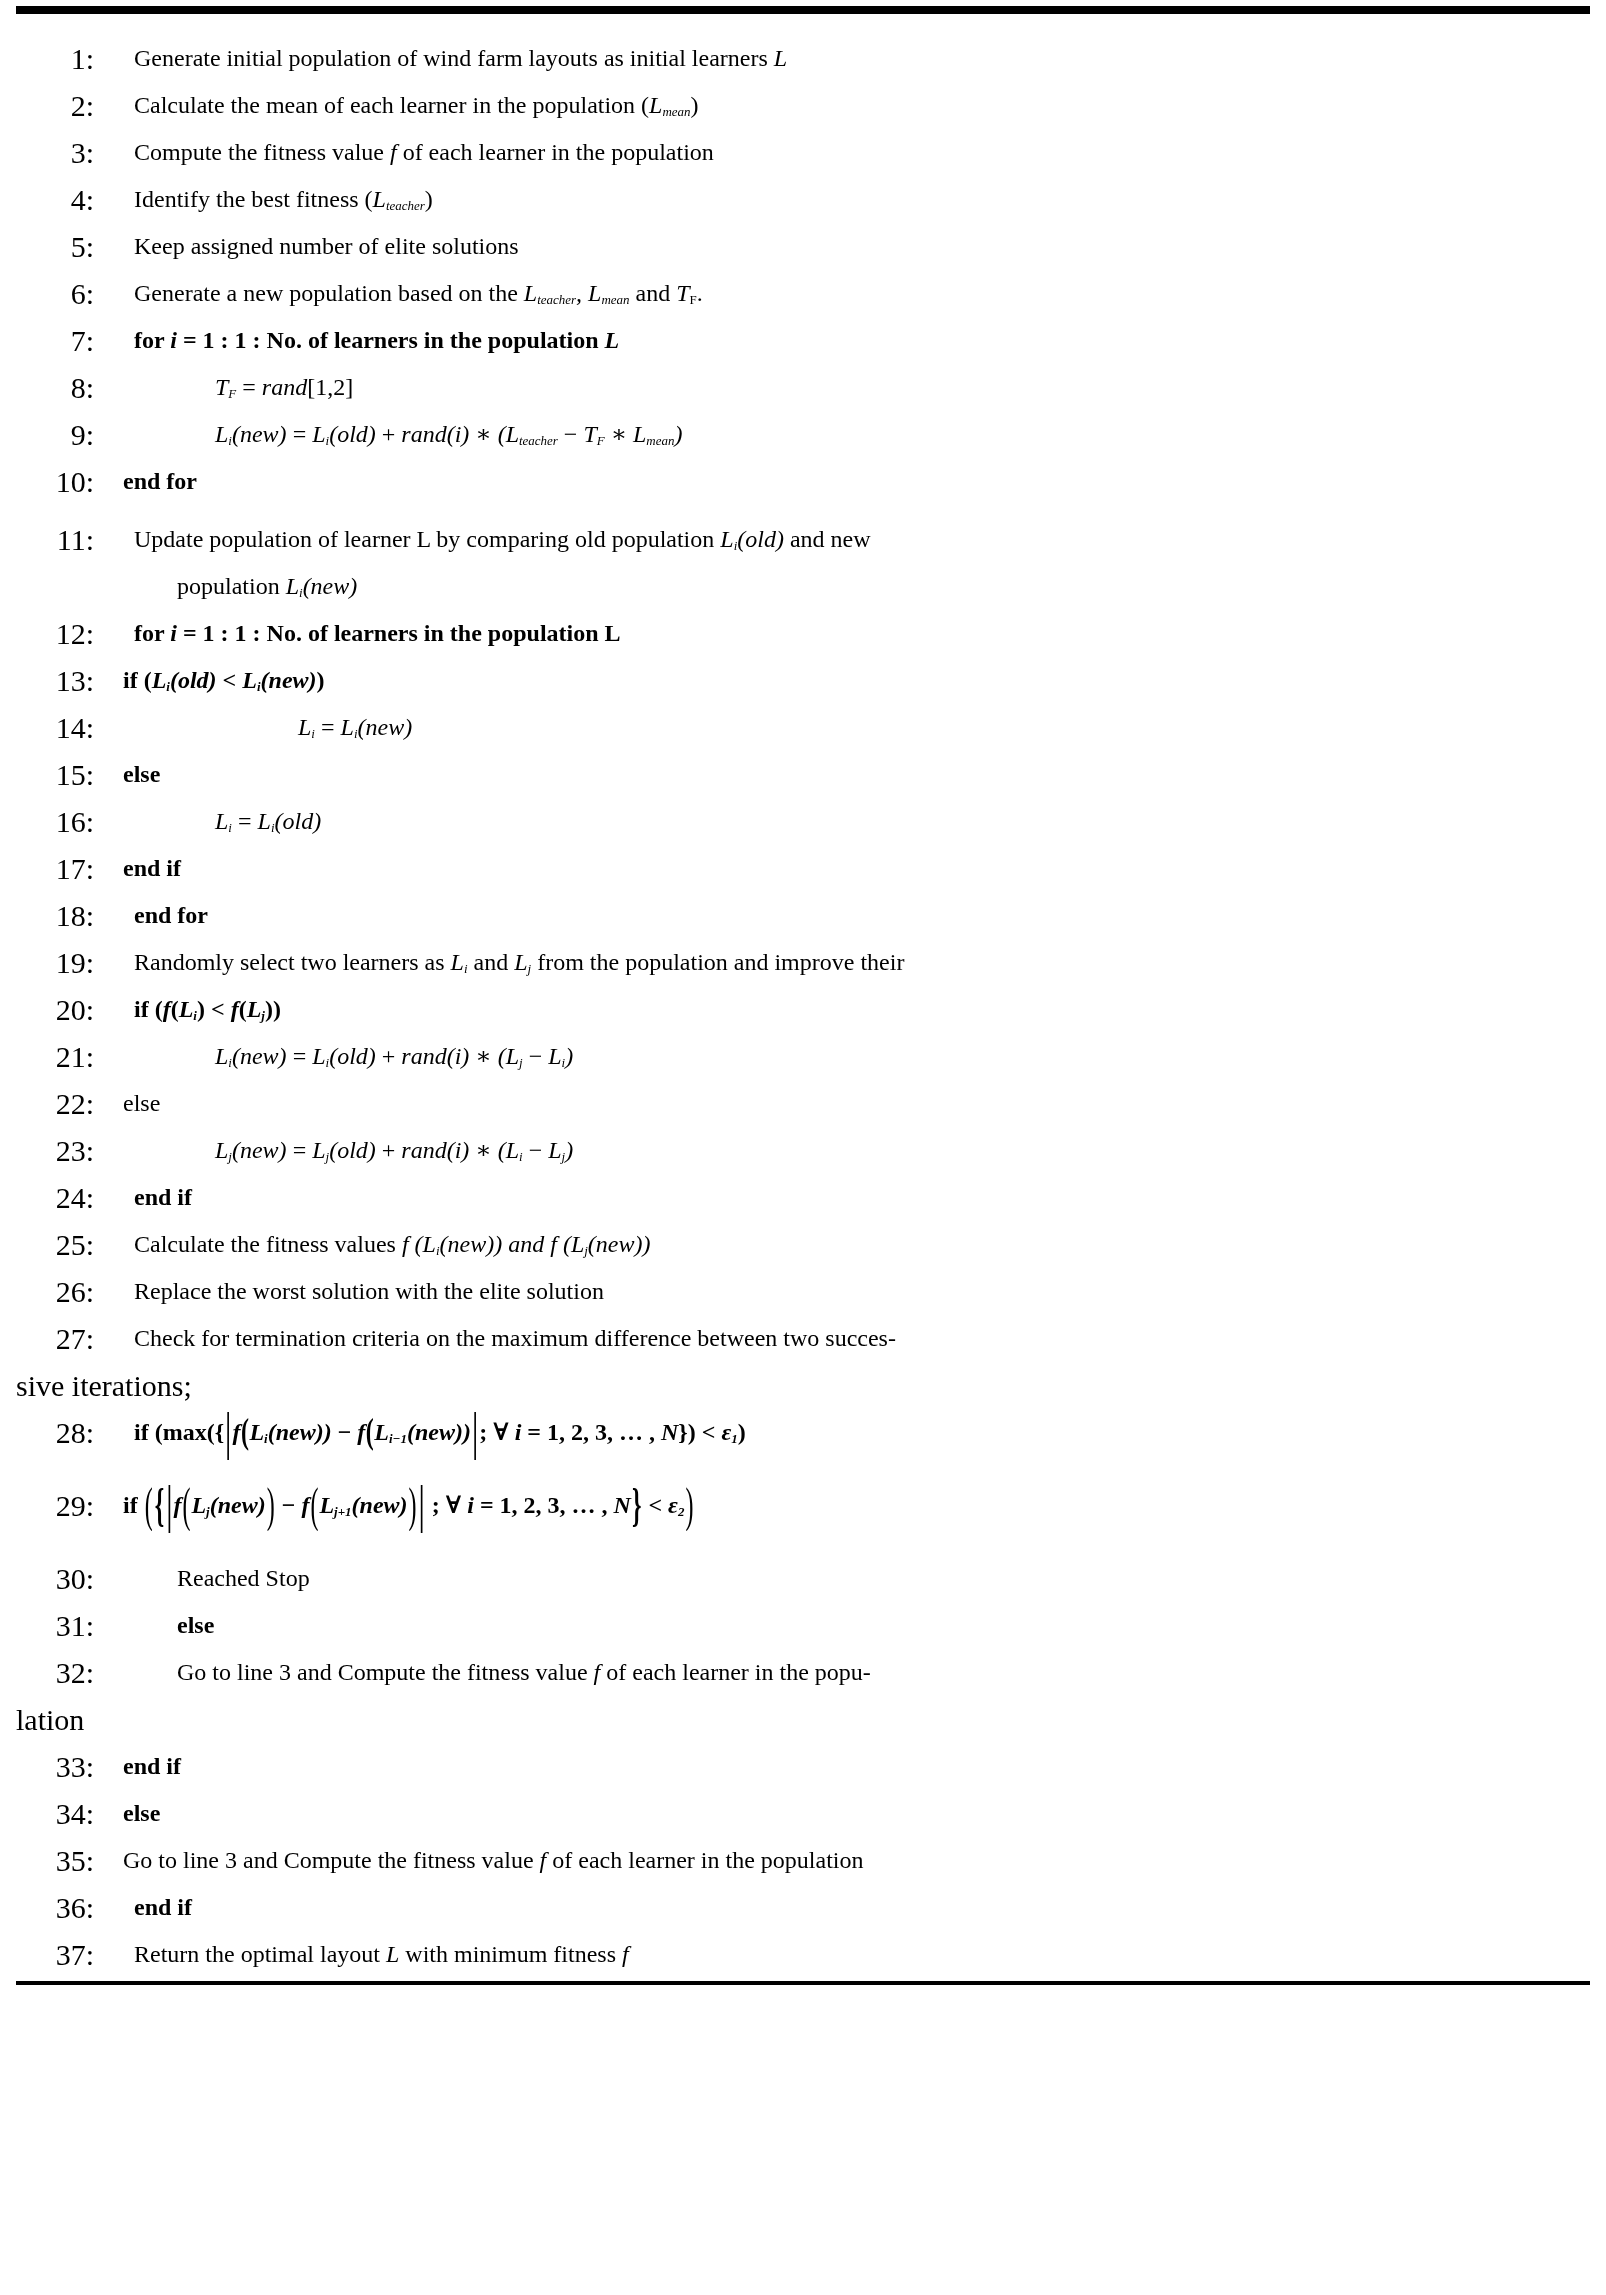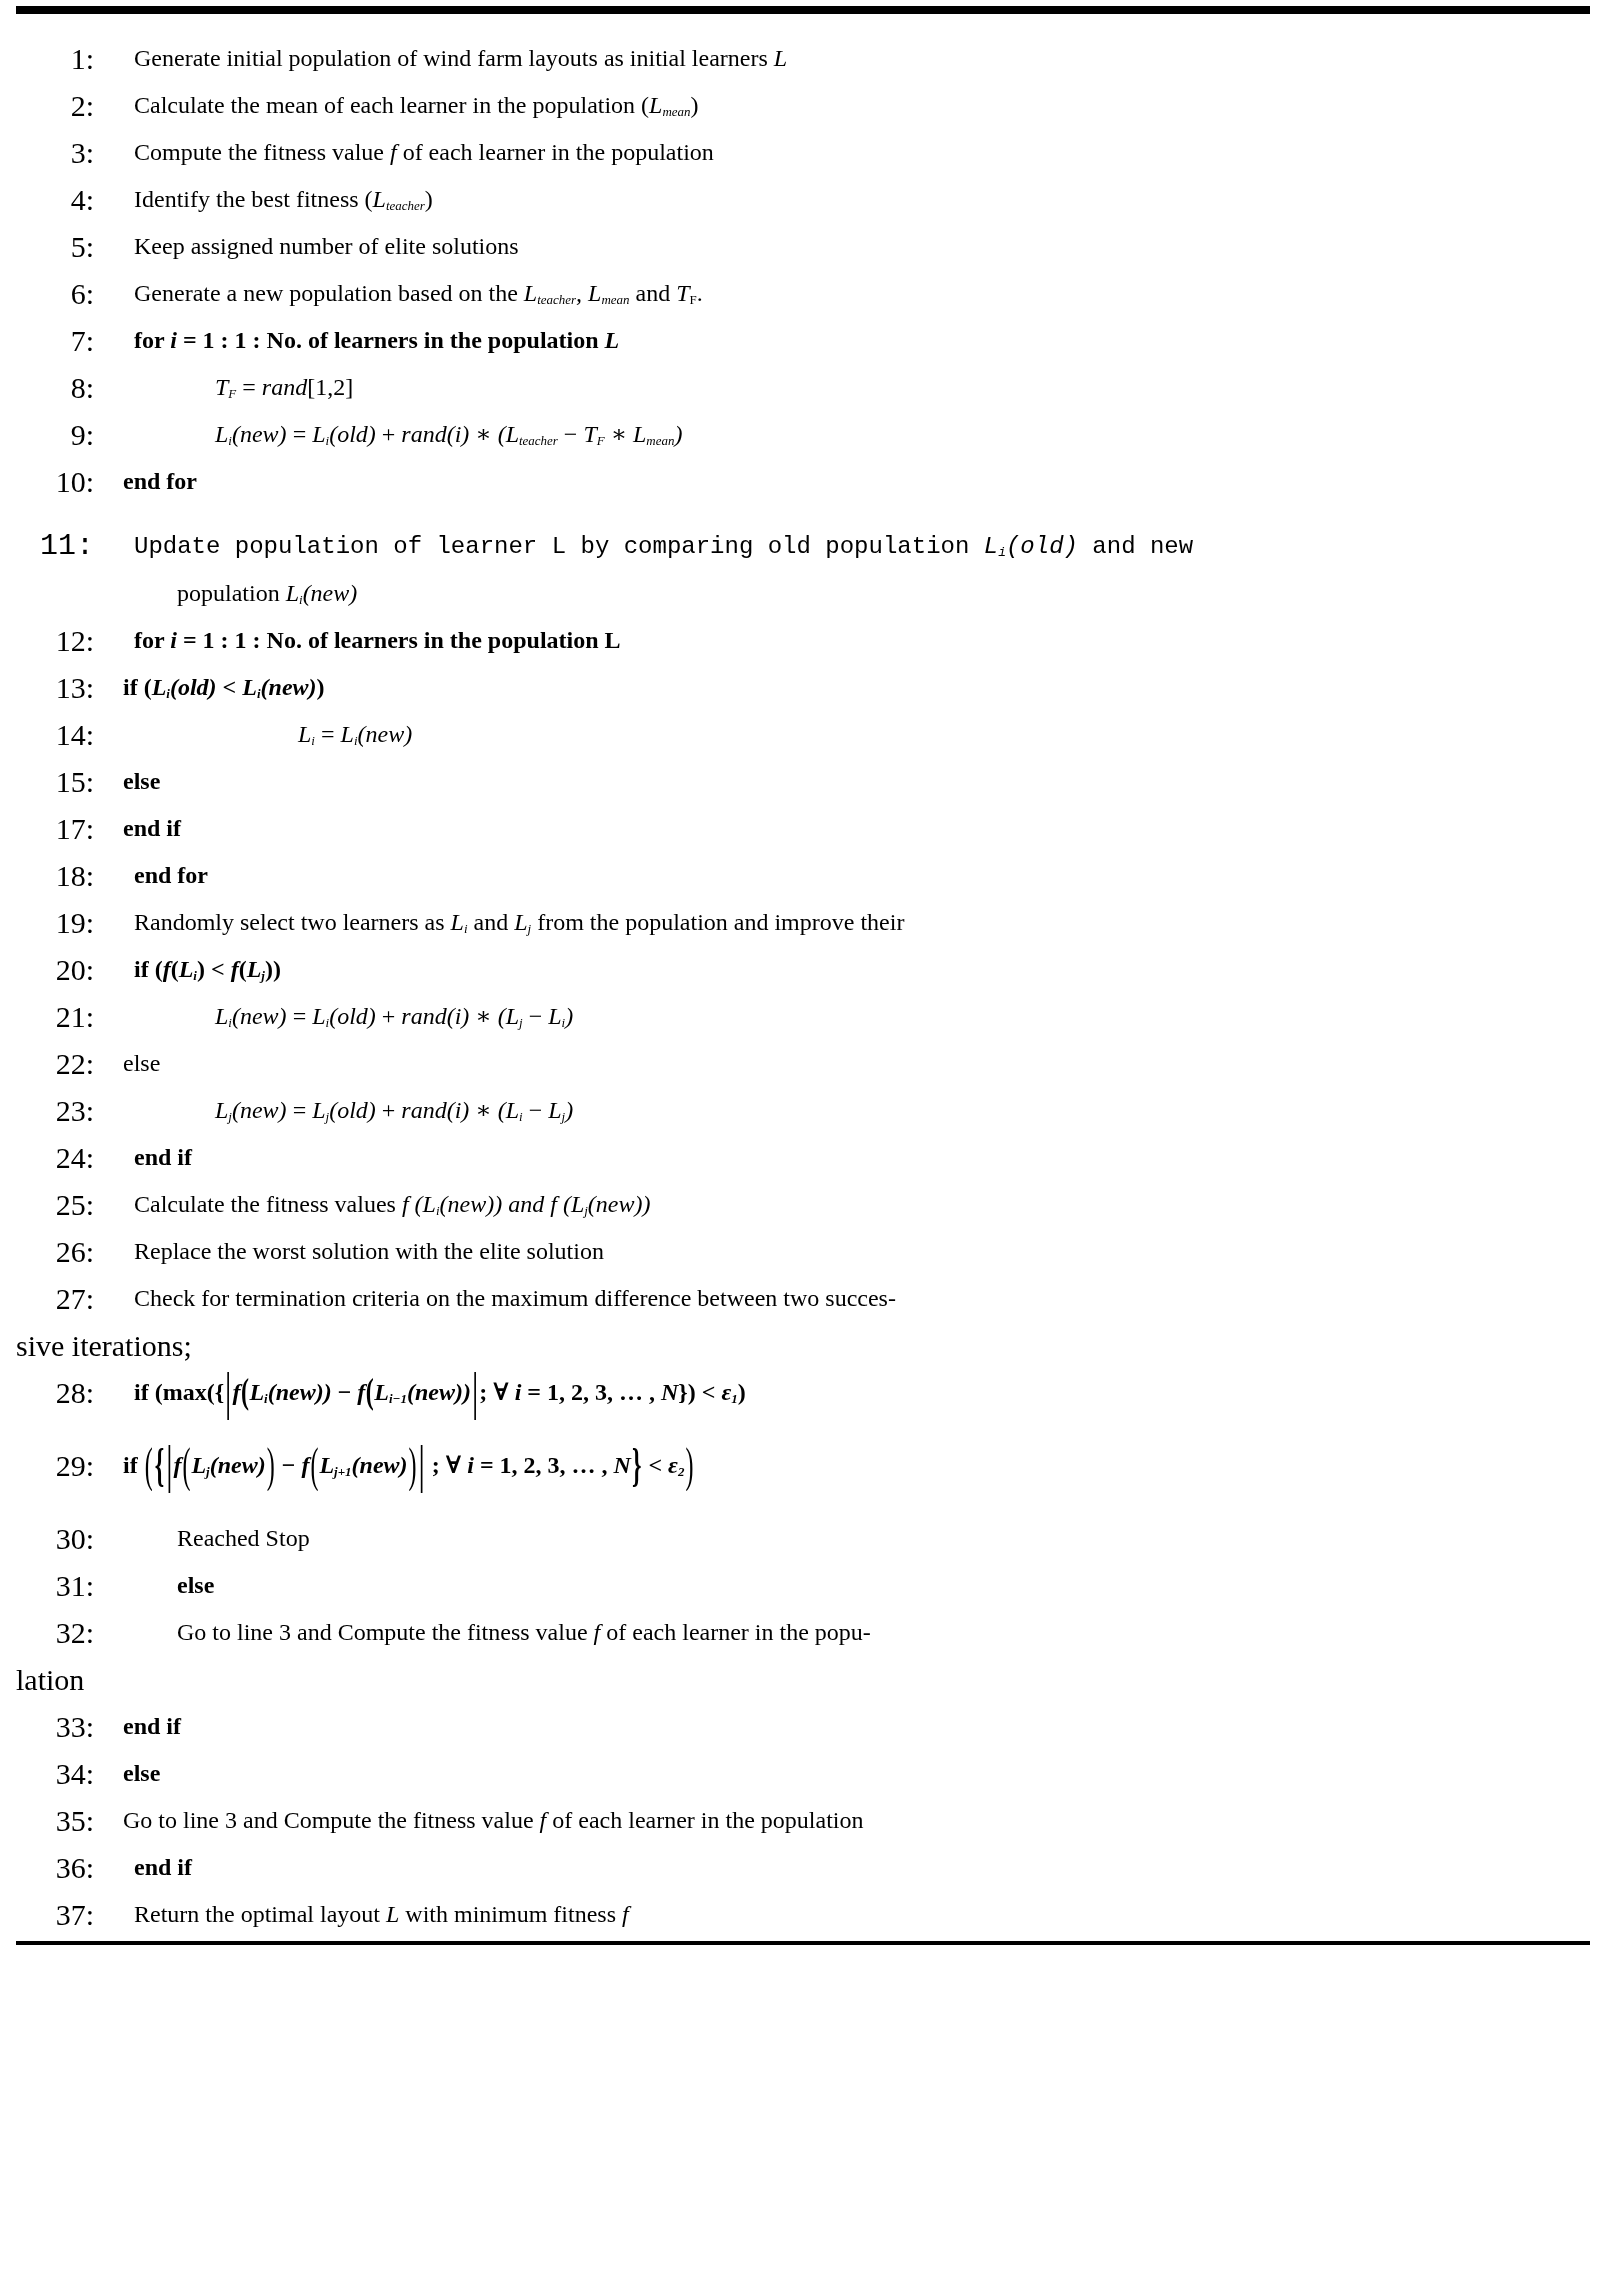--- a/index.html
+++ b/index.html
@@ -46,21 +46,21 @@
   }
   .row {
     display: flex;
     align-items: flex-start;
     width: 1574px;
     margin: 0 auto;
     font-size: 30px;
     line-height: 47px;
     min-height: 47px;
   }
-  .row.gap-before { margin-top: 18px; font-family: Liberation Mono, monospace; }
+  .row.gap-before { margin-top: 11px; }
   .row.gap-after  { margin-bottom: 10.7px; }
 
   .num {
     flex: 0 0 78px;
     text-align: right;
     padding-right: 0;
     font-size: 30px;
     line-height: 47px;
     white-space: nowrap;
   }
@@ -204,20 +204,24 @@
     <div class="row">
       <span class="num">14:</span>
       <span class="txt ind4"><span class="it">L</span><sub class="it subsm">i</sub><span> = </span><span class="it">L</span><sub class="it subsm">i</sub><span class="it">(new)</span></span>
     </div>
 
     <div class="row">
       <span class="num">15:</span>
       <span class="txt b ind1">else</span>
     </div>
 
+    <div class="row">
+      <span class="num">16:</span>
+      <span class="txt ind3"><span class="it">L</span><sub class="it subsm">i</sub><span> = </span><span class="it">L</span><sub class="it subsm">i</sub><span class="it">(old)</span></span>
+    </div>
 
     <div class="row">
       <span class="num">17:</span>
       <span class="txt b ind1">end if</span>
     </div>
 
     <div class="row">
       <span class="num">18:</span>
       <span class="txt b">end for</span>
     </div>

